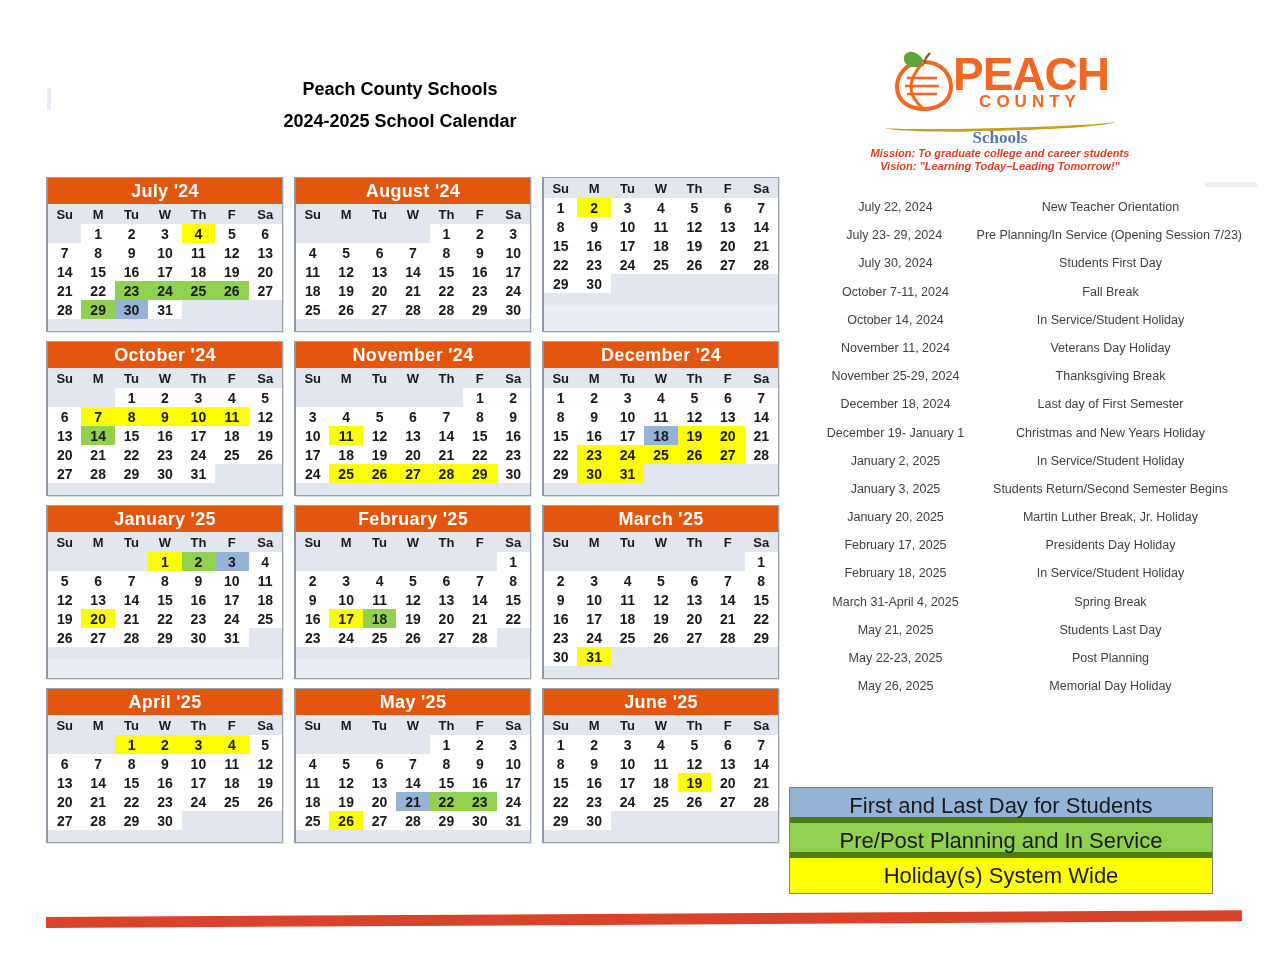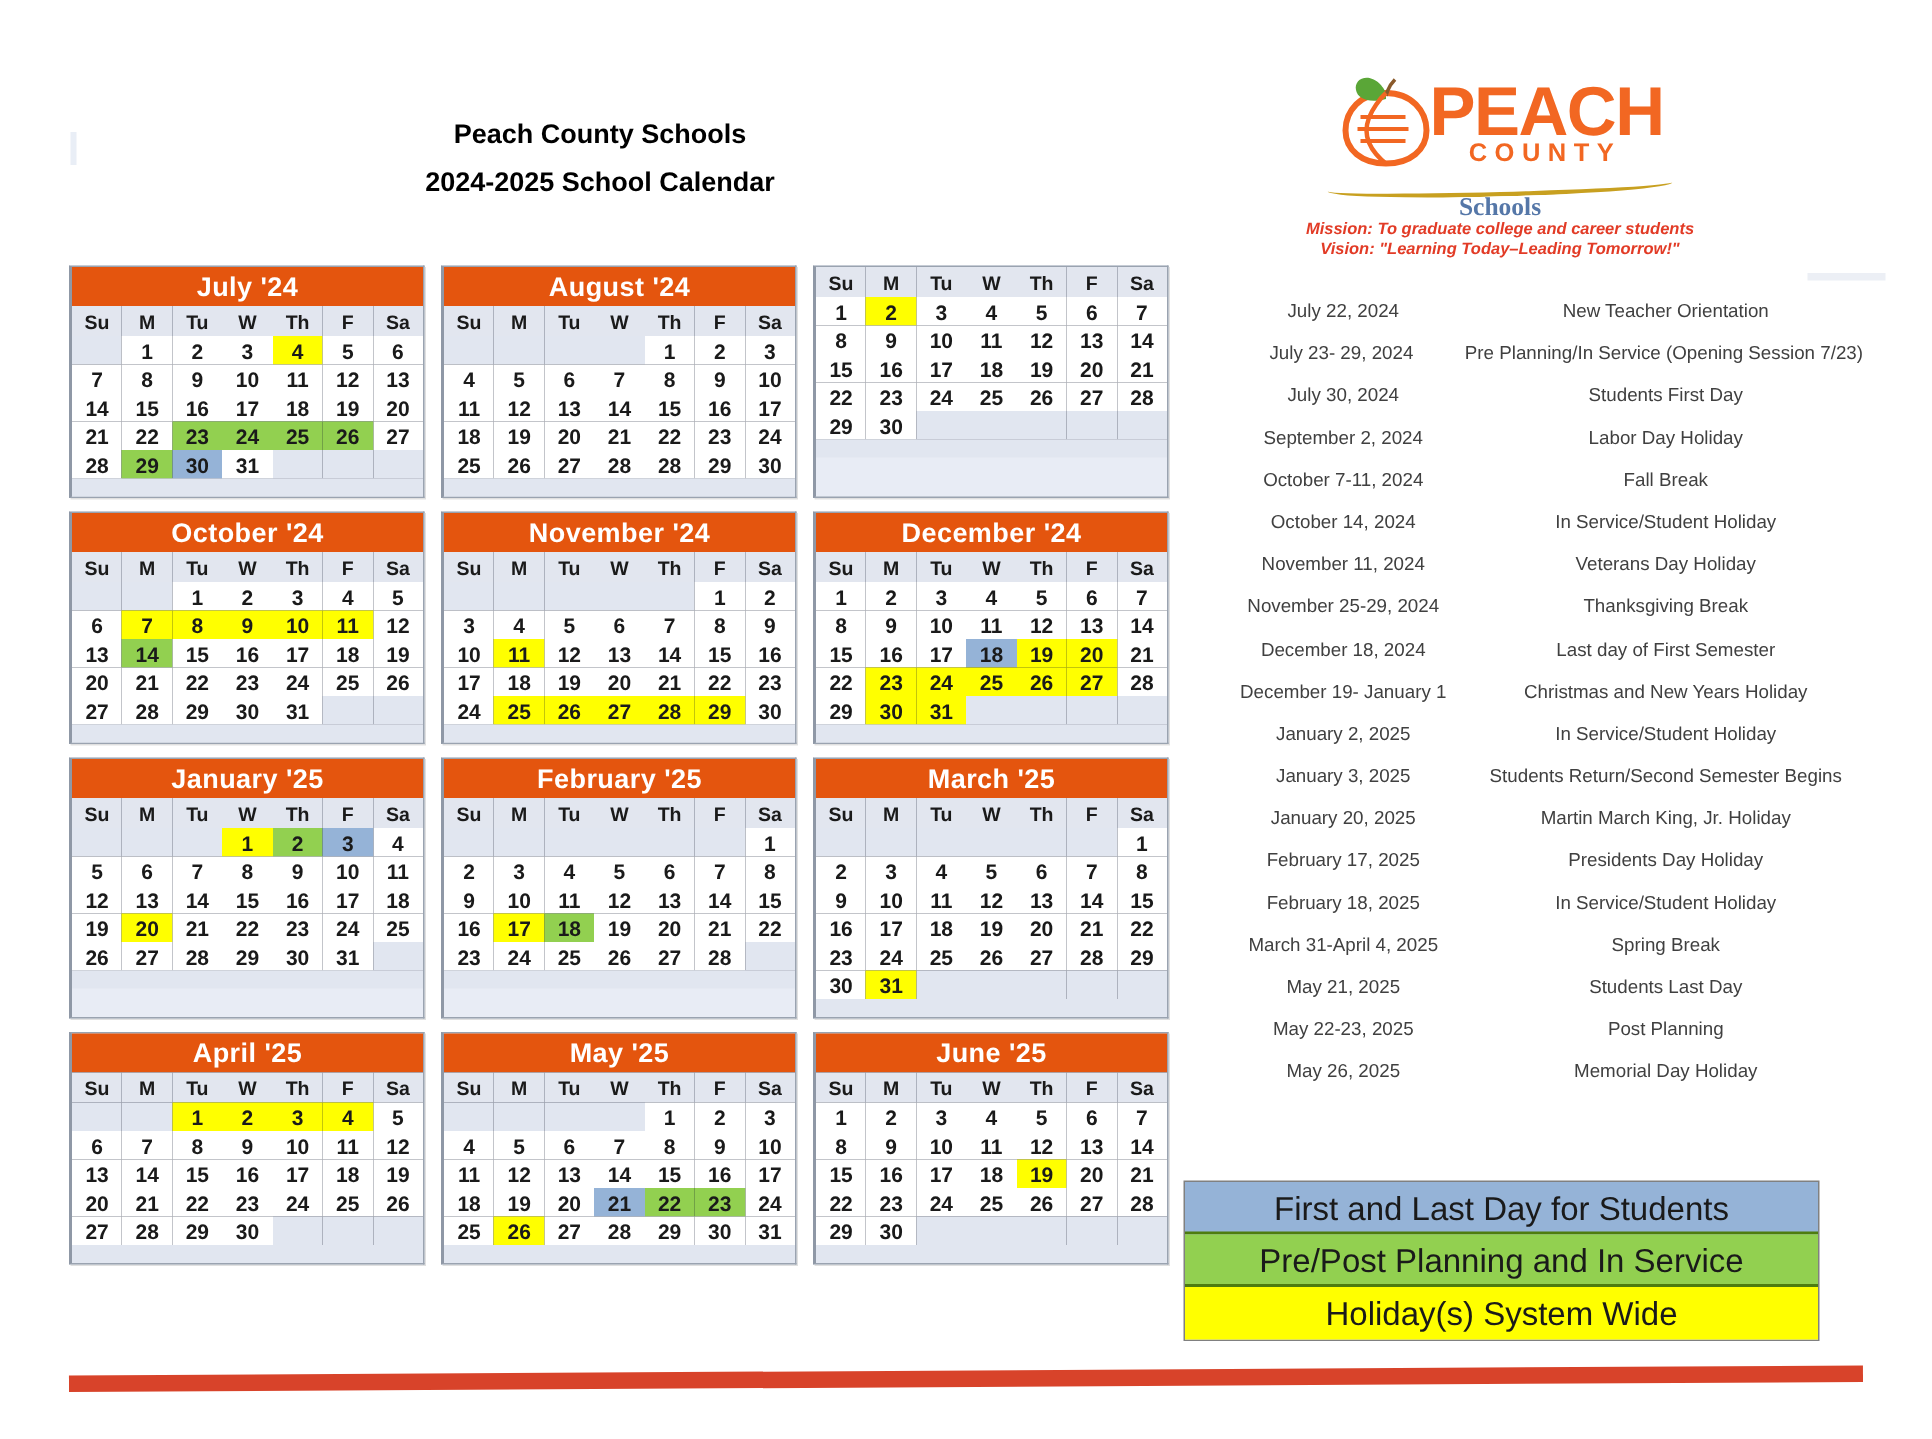--- a/index.html
+++ b/index.html
@@ -207,21 +207,21 @@
     border: 1px solid #808080;
     box-sizing: border-box;
   }
   .legend-row {
     height: 35px;
     line-height: 35px;
     text-align: center;
     font-family: "Liberation Sans", sans-serif;
     font-size: 22px;
     color: #1a1a1a;
-    border-bottom: 2px solid #4d7c0f;
+    border-bottom: 6px solid #4d7c0f;
     box-sizing: border-box;
   }
   .legend-row:last-child { border-bottom: none; }
   .lg-blue   { background: #95b3d7; }
   .lg-green  { background: #92d050; }
   .lg-yellow { background: #ffff00; }
 
   
   #bottom-bar {
     position: absolute;
@@ -1083,24 +1083,20 @@
     </div>
     <div class="event-row">
       <div class="event-date">July 23- 29, 2024</div>
       <div class="event-desc">Pre Planning/In Service (Opening Session 7/23)</div>
     </div>
     <div class="event-row">
       <div class="event-date">July 30, 2024</div>
       <div class="event-desc">Students First Day</div>
     </div>
     <div class="event-row">
-      <div class="event-date">September 2, 2024</div>
-      <div class="event-desc">Labor Day Holiday</div>
-    </div>
-    <div class="event-row">
       <div class="event-date">October 7-11, 2024</div>
       <div class="event-desc">Fall Break</div>
     </div>
     <div class="event-row">
       <div class="event-date">October 14, 2024</div>
       <div class="event-desc">In Service/Student Holiday</div>
     </div>
     <div class="event-row">
       <div class="event-date">November 11, 2024</div>
       <div class="event-desc">Veterans Day Holiday</div>
@@ -1120,21 +1116,21 @@
     <div class="event-row">
       <div class="event-date">January 2, 2025</div>
       <div class="event-desc">In Service/Student Holiday</div>
     </div>
     <div class="event-row">
       <div class="event-date">January 3, 2025</div>
       <div class="event-desc">Students Return/Second Semester Begins</div>
     </div>
     <div class="event-row">
       <div class="event-date">January 20, 2025</div>
-      <div class="event-desc">Martin March King, Jr. Holiday</div>
+      <div class="event-desc">Martin Luther Break, Jr. Holiday</div>
     </div>
     <div class="event-row">
       <div class="event-date">February 17, 2025</div>
       <div class="event-desc">Presidents Day Holiday</div>
     </div>
     <div class="event-row">
       <div class="event-date">February 18, 2025</div>
       <div class="event-desc">In Service/Student Holiday</div>
     </div>
     <div class="event-row">

